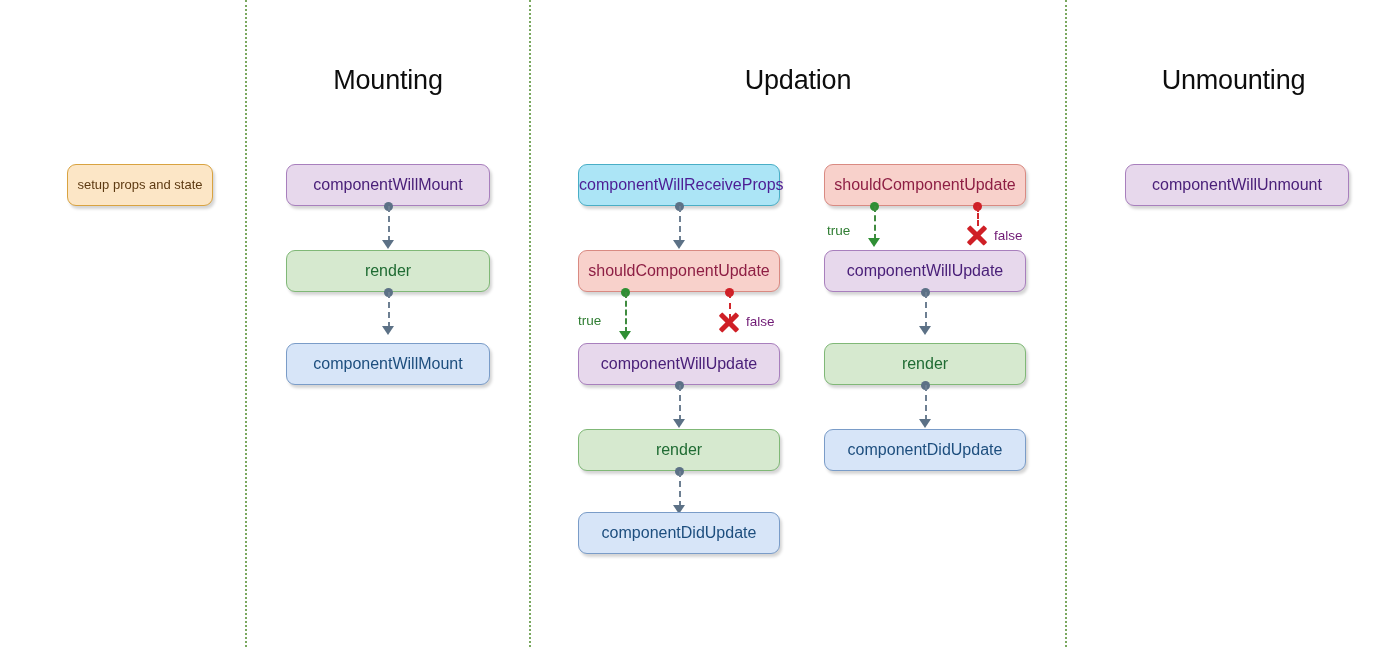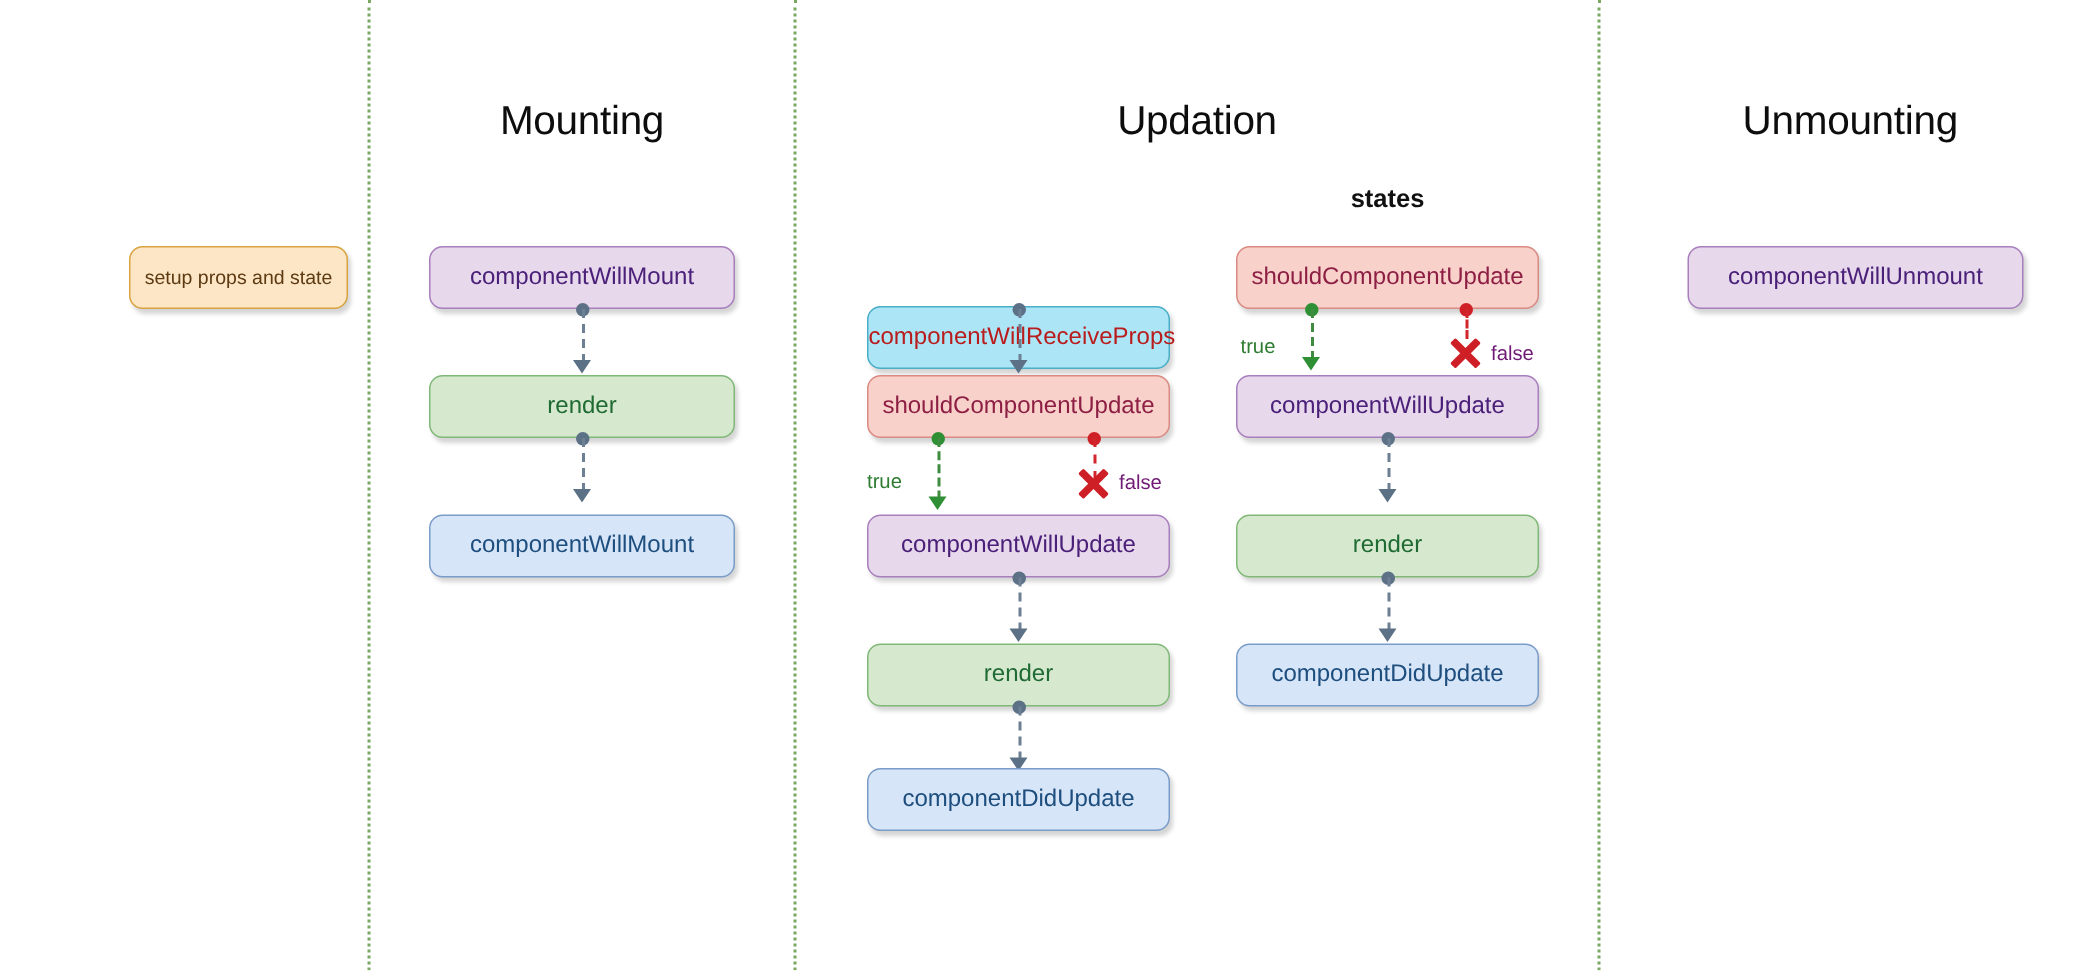--- a/index.html
+++ b/index.html
@@ -75,22 +75,21 @@
     color: #1f6b33;
   }
   .node.blue {
     background: #d7e5f8;
     border-color: #7a9cc8;
     color: #1d4e7e;
   }
   .node.cyan {
     background: #ace5f6;
     border-color: #49aec6;
-    color: #b91c1c;
-    margin-top: 40px;
+    color: #4c1d95;
   }
   .node.red {
     background: #f8d1cb;
     border-color: #d98a82;
     color: #8e1f44;
   }
   .node.orange {
     background: #fce6c6;
     border-color: #d9a340;
     color: #5d3a12;
@@ -161,23 +160,22 @@
 <div id="canvas">
 
   <div class="divider" style="left:245px;"></div>
   <div class="divider" style="left:529px;"></div>
   <div class="divider" style="left:1065px;"></div>
 
   <div class="section-title" style="left:247px; top:65px; width:282px;">Mounting</div>
   <div class="section-title" style="left:531px; top:65px; width:534px;">Updation</div>
   <div class="section-title" style="left:1067px; top:65px; width:333px;">Unmounting</div>
 
-  <div class="sub-title" style="left:824px; top:123px; width:202px;">states</div>
-
-  <div class="node orange" style="left:67px; top:164px; width:146px;margin-left:19px;">setup props and state</div>
+
+  <div class="node orange" style="left:67px; top:164px; width:146px;">setup props and state</div>
 
   <div class="node purple" style="left:286px; top:164px; width:204px;">componentWillMount</div>
   <div class="dot grey" style="left:383.5px; top:202px;"></div>
   <div class="conn grey" style="left:388px; top:206px; height:36px;"></div>
   <div class="arrow grey" style="left:381.5px; top:240px;"></div>
 
   <div class="node green" style="left:286px; top:250px; width:204px;">render</div>
   <div class="dot grey" style="left:383.5px; top:288px;"></div>
   <div class="conn grey" style="left:388px; top:292px; height:36px;"></div>
   <div class="arrow grey" style="left:381.5px; top:326px;"></div>

